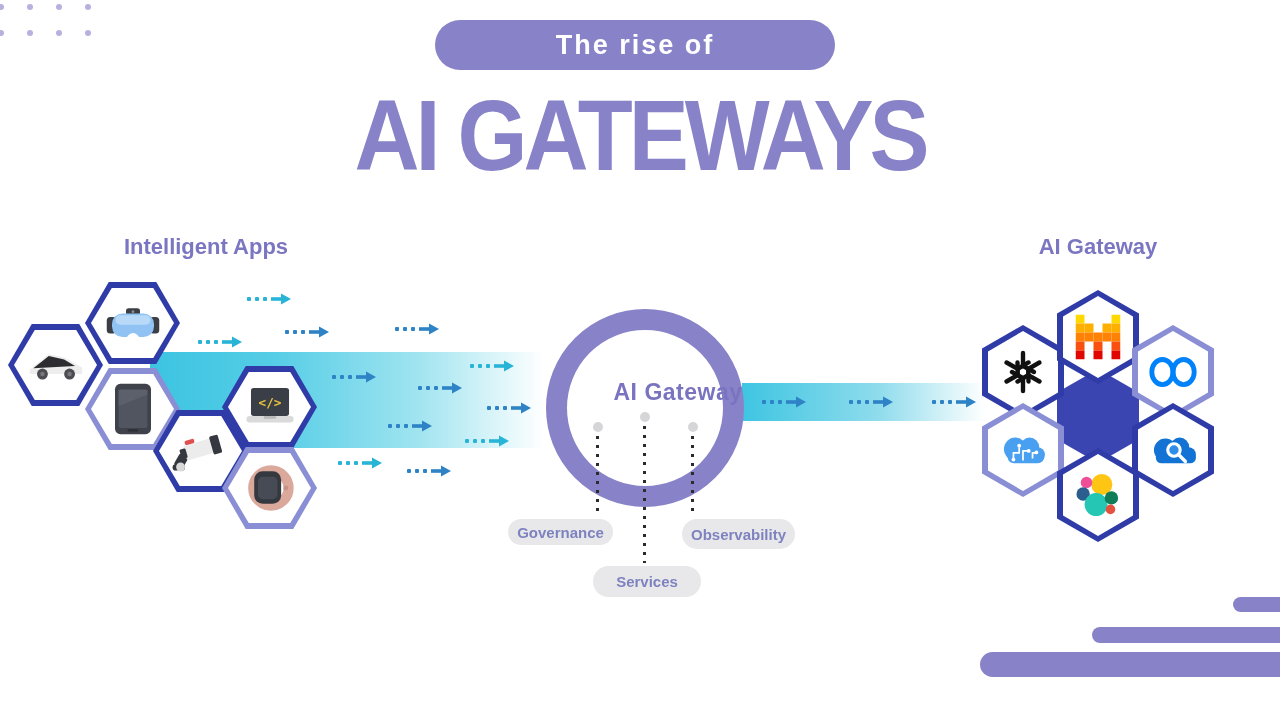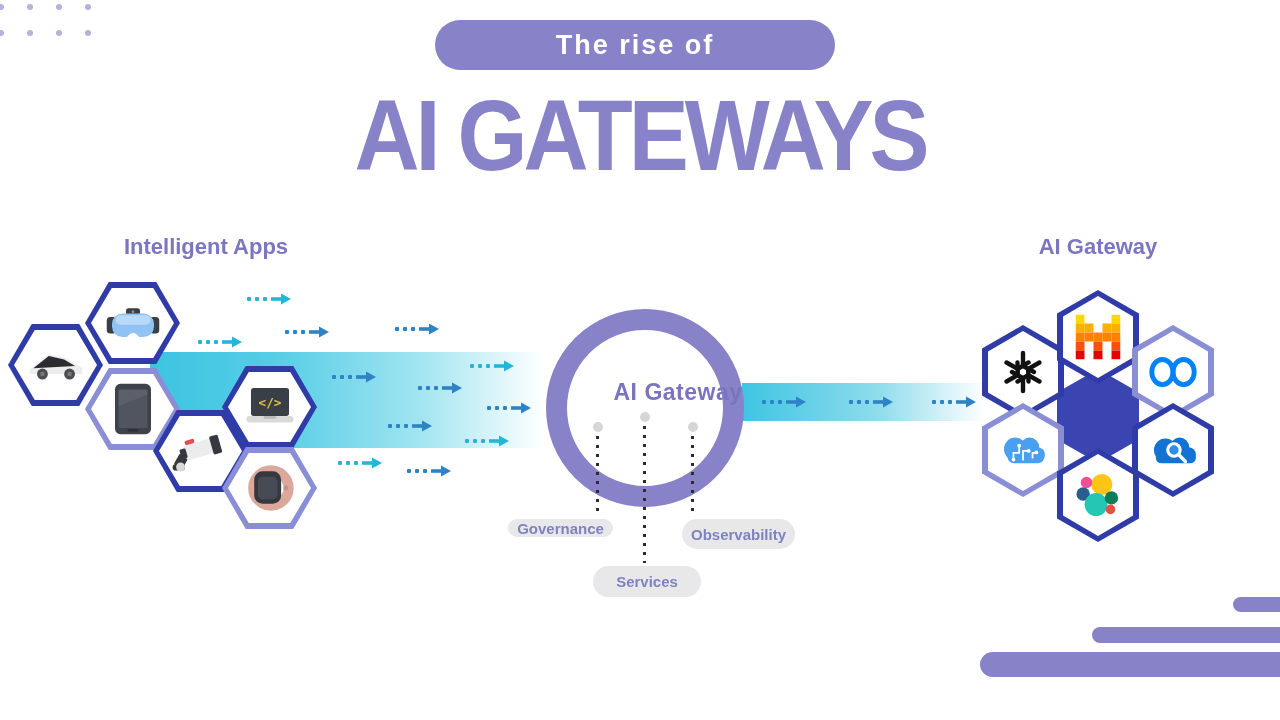--- a/index.html
+++ b/index.html
@@ -265,21 +265,21 @@
   <div class="gw-ring"></div>
   <div class="gw-label">AI Gateway</div>
 
   <div class="dknob" style="left:593px;top:422px;"></div>
   <div class="dknob" style="left:640px;top:412px;"></div>
   <div class="dknob" style="left:688px;top:422px;"></div>
   <div class="dotline" style="left:596px;top:436px;height:80px;"></div>
   <div class="dotline" style="left:643px;top:426px;height:137px;"></div>
   <div class="dotline" style="left:691px;top:436px;height:80px;"></div>
 
-  <div class="pill" style="left:508px;top:519px;width:105px;height:18px;">
+  <div class="pill" style="left:508px;top:519px;width:105px;height:26px;">
     <span>Governance</span>
   </div>
   <div class="pill" style="left:682px;top:519px;width:113px;height:30px;">
     <span>Observability</span>
   </div>
   <div class="pill" style="left:593px;top:566px;width:108px;height:31px;">
     <span>Services</span>
   </div>
 
   <div class="hex point solid" style="--bc:#3a45b2;left:1057px;top:369px;">

